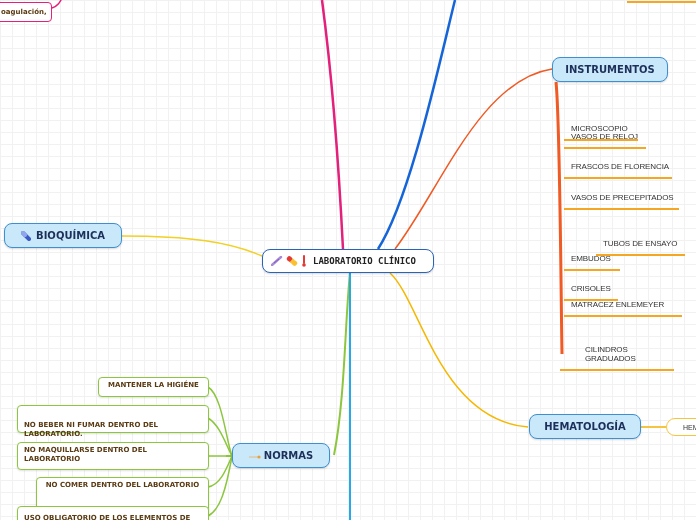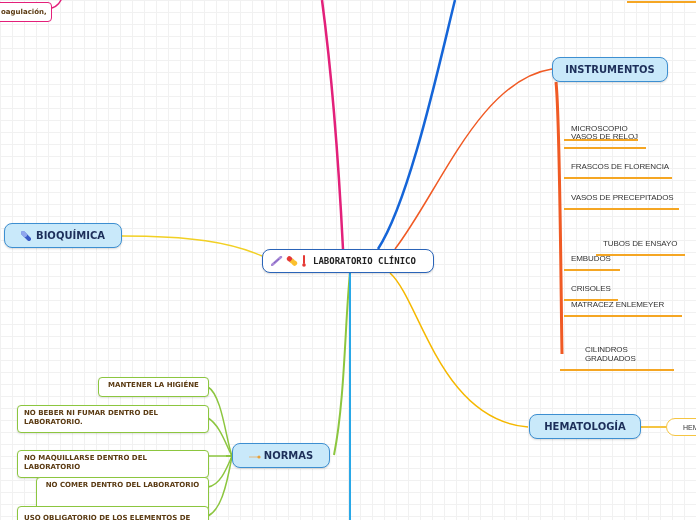--- a/index.html
+++ b/index.html
@@ -152,23 +152,23 @@
     <line x1="0" y1="4" x2="9" y2="4" stroke="#d9c9a8" stroke-width="1.5"></line>
     <circle cx="10" cy="4" r="1.6" fill="#e8a13a"></circle>
   </svg>
   <span>NORMAS</span>
 </div>
 
 <div class="norm" style="left:98px; top:377px; width:111px; height:20px; justify-content:center;">
   <span>MANTENER LA HIGIÉNE</span>
 </div>
 <div class="norm" style="left:17px; top:405px; width:192px; height:28px;">
-  <span style="max-width:150px;">NO BEBER NI FUMAR DENTRO DEL LABORATORIO.</span>
+  <span style="max-width:150px;margin-top:12px;">NO BEBER NI FUMAR DENTRO DEL LABORATORIO.</span>
 </div>
-<div class="norm" style="left:17px; top:442px; width:192px; height:28px;margin-top:8px;">
+<div class="norm" style="left:17px; top:442px; width:192px; height:28px;">
   <span style="max-width:140px;">NO MAQUILLARSE DENTRO DEL LABORATORIO</span>
 </div>
 <div class="norm" style="left:36px; top:477px; width:173px; height:36px; justify-content:center;">
   <span>NO COMER DENTRO DEL LABORATORIO</span>
 </div>
 <div class="norm" style="left:17px; top:506px; width:192px; height:28px; align-items:flex-start; padding-top:7px;">
   <span>USO OBLIGATORIO DE LOS ELEMENTOS DE</span>
 </div>
 
 </body></html>

